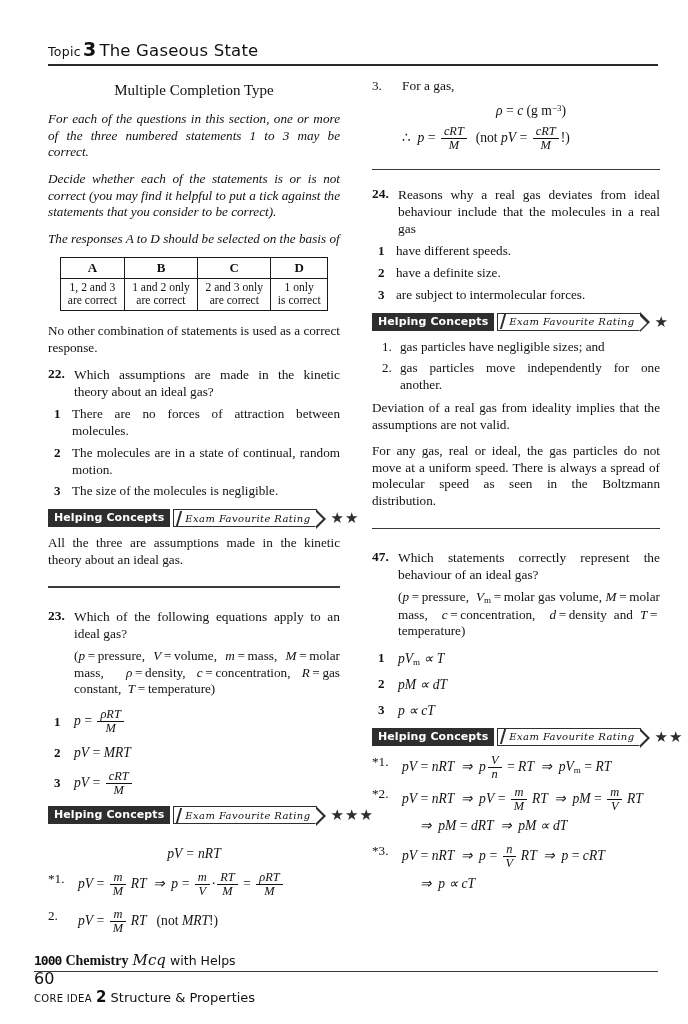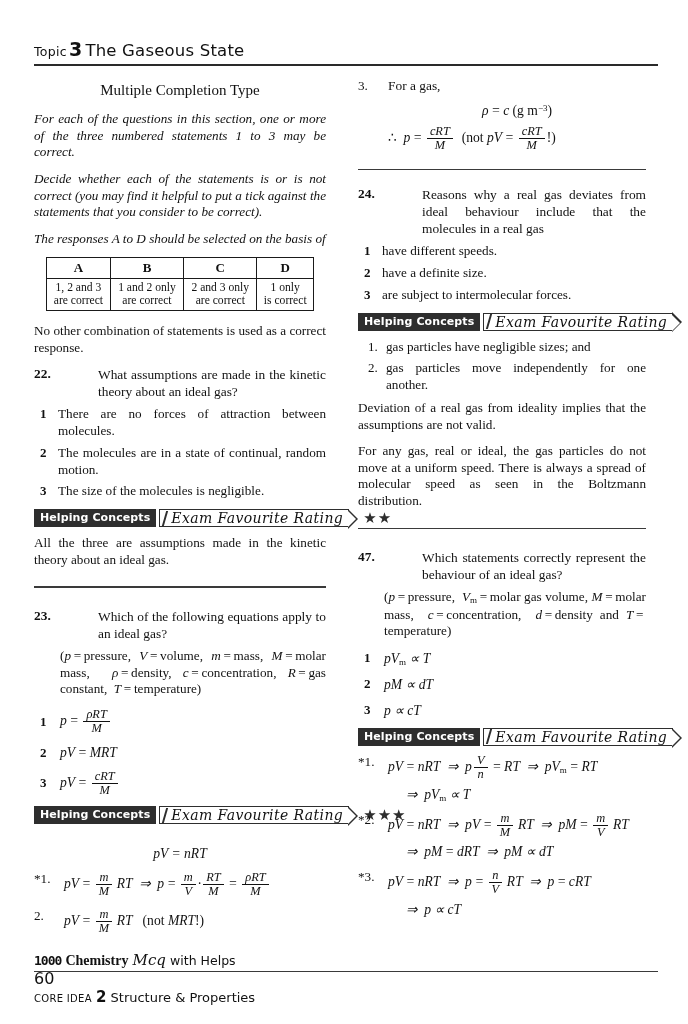--- a/index.html
+++ b/index.html
@@ -9,21 +9,21 @@
     background: #ffffff;
     font-family: "Liberation Serif", "DejaVu Serif", serif;
     color: #111;
     position: relative;
     overflow: hidden;
   }
   .page {
     position: absolute;
     left: 0; top: 0;
     width: 688px; height: 1024px;
-    padding: 38px 30px 0 34px;
+    padding: 38px 30px 0 48px;
   }
 
   
   .topic-head {
     font-family: "DejaVu Sans", sans-serif;
     font-size: 16.5px;
     letter-spacing: .2px;
     padding-bottom: 3px;
     white-space: nowrap;
   }
@@ -66,21 +66,21 @@
   }
   table.opt td {
     border: 1px solid #1a1a1a;
     text-align: center;
     padding: 2px 3px;
     line-height: 1.18;
   }
   table.opt td.hd { font-weight: bold; font-size: 13px; padding: 2px 3px; }
 
   
-  .q { display: flex; margin: 0 0 6px 0; gap: 38px; }
+  .q { display: flex; margin: 0 0 6px 0; }
   .q .qn {
     font-weight: bold; font-size: 13.4px;
     width: 26px; flex: 0 0 26px;
   }
   .q .qt { font-size: 13.4px; line-height: 1.27; text-align: justify; flex: 1; }
 
   .stmts { margin: 6px 0 6px 0; }
   .st { display: flex; margin-bottom: 5px; }
   .st .sn { font-weight: bold; font-size: 13px; width: 24px; flex: 0 0 24px; text-align: left; padding-left: 6px;}
   .st .sn.dot { padding-left: 10px; width:28px; flex:0 0 28px; font-weight: normal;}
@@ -113,21 +113,21 @@
   }
   .hc .arrow .slash {
     display: inline-block;
     width: 2px; height: 15px; background: #2e2e2e;
     transform: skewX(-16deg);
     margin-right: 5px;
   }
   .hc .arrow .efr {
     font-family: "DejaVu Serif", serif;
     font-style: italic;
-    font-size: 14px;
+    font-size: 10px;
     letter-spacing: .4px;
     white-space: nowrap;
     padding-right: 4px;
   }
   .hc .arrow::after {
     content: "";
     position: absolute;
     right: -9px; top: -1.3px;
     width: 0; height: 0;
     border-top: 10.3px solid transparent;
@@ -246,21 +246,21 @@
             <span>is correct</span>
           </td>
         </tr>
       </tbody>
         </table>
 
       <p class="bd">No other combination of statements is used as a correct response.</p>
 
       <div class="q">
         <div class="qn">22.</div>
-        <div class="qt">What assumptions are made in the kinetic theory about an ideal gas?</div>
+        <div class="qt">Which assumptions are made in the kinetic theory about an ideal gas?</div>
       </div>
       <div class="stmts">
         <div class="st">
           <div class="sn">1</div>
           <div class="stx">There are no forces of attraction between molecules.</div>
         </div>
         <div class="st">
           <div class="sn">2</div>
           <div class="stx">The molecules are in a state of continual, random motion.</div>
         </div>
@@ -432,21 +432,20 @@
         </div>
         <div class="stars">★★</div>
       </div>
 
       <div class="eqrow" style="margin:6px 0 0 0">
         <div class="lab math" style="font-style:normal">*1.</div>
         <div class="eqb math">
           pV = nRT &nbsp;⇒&nbsp; p<span class="frac"><span class="nu">V</span><span class="de">n</span></span> = RT &nbsp;⇒&nbsp; pV<span class="sub">m</span> = RT
         </div>
       </div>
-      <div class="eqcont math">⇒&nbsp; pV<span class="sub">m</span> ∝ T</div>
 
       <div class="eqrow" style="margin:4px 0 0 0">
         <div class="lab math" style="font-style:normal">*2.</div>
         <div class="eqb math">
           pV = nRT &nbsp;⇒&nbsp; pV = <span class="frac"><span class="nu">m</span><span class="de">M</span></span> RT &nbsp;⇒&nbsp; pM = <span class="frac"><span class="nu">m</span><span class="de">V</span></span> RT
         </div>
       </div>
       <div class="eqcont math">⇒&nbsp; pM = dRT &nbsp;⇒&nbsp; pM ∝ dT</div>
 
       <div class="eqrow" style="margin:4px 0 0 0">

